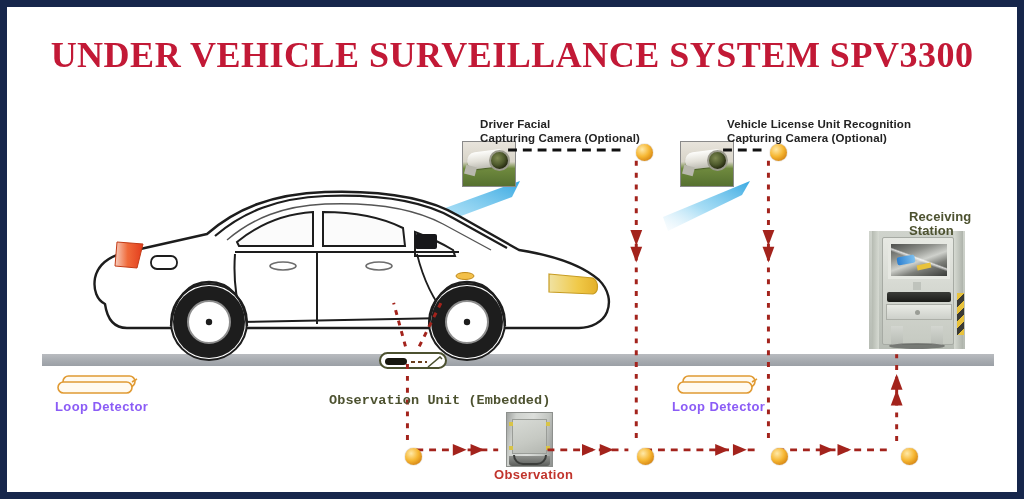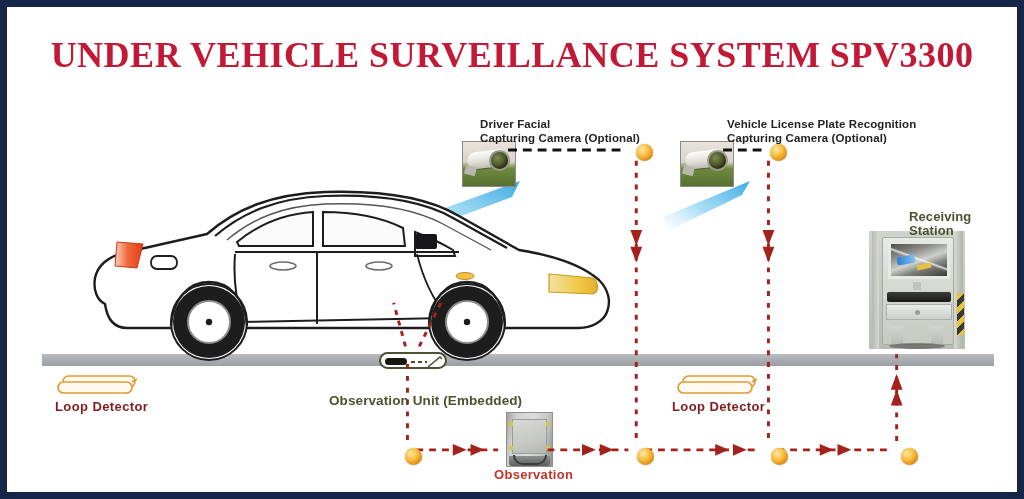--- a/index.html
+++ b/index.html
@@ -50,21 +50,21 @@
   
   .label {
     position: absolute;
     font-size: 11.5px;
     line-height: 14px;
     white-space: pre-line;
     letter-spacing: 0.1px;
   }
   .lbl-dark  { color: #232323; font-weight: 600; }
   .lbl-olive { color: #4d5230; font-weight: bold; }
-  .lbl-orange{ color: #7f1d1d; font-weight: bold; font-size: 13px; letter-spacing:.4px;}
+  .lbl-orange{ color: #8b5cf6; font-weight: bold; font-size: 13px; letter-spacing:.4px;}
   .lbl-red   { color: #c1342c; font-weight: bold; font-size: 13px; letter-spacing:.3px;}
 
   #lbl-cam1 { left: 473px; top: 110px; }
   #lbl-cam2 { left: 720px; top: 110px; }
   #lbl-recv { left: 858px; top: 203px; padding-left: 44px; }
   #lbl-obs  { left: 322px; top: 387px; }
   #lbl-ctrl { left: 487px; top: 461px; }
   #lbl-loop1{ left: 48px;  top: 393px; }
   #lbl-loop2{ left: 665px; top: 393px; }
 
@@ -443,26 +443,26 @@
     <div class="node" style="left:629px; top:137px;"></div>
     <div class="node" style="left:763px; top:137px;"></div>
     <div class="node" style="left:398px; top:441px;"></div>
     <div class="node" style="left:630px; top:441px;"></div>
     <div class="node" style="left:764px; top:441px;"></div>
     <div class="node" style="left:894px; top:441px;"></div>
 
     <div id="lbl-cam1" class="label lbl-dark">Driver Facial
 Capturing Camera (Optional)</div>
 
-    <div id="lbl-cam2" class="label lbl-dark">Vehicle License Plate Recognition
+    <div id="lbl-cam2" class="label lbl-dark">Vehicle License Unit Recognition
 Capturing Camera (Optional)</div>
 
     <div id="lbl-recv" class="label lbl-olive" style="font-size:13px;">Receiving Station</div>
 
-    <div id="lbl-obs" class="label lbl-olive" style="font-size:13.5px;">Observation Unit (Embedded)</div>
+    <div id="lbl-obs" class="label lbl-olive" style="font-size:13.5px;font-family:Liberation Mono, monospace;">Observation Unit (Embedded)</div>
 
     <div id="lbl-ctrl" class="label lbl-red">Observation</div>
 
     <div id="lbl-loop1" class="label lbl-orange">Loop Detector</div>
 
     <div id="lbl-loop2" class="label lbl-orange">Loop Detector</div>
 
   </div>
 </div>
 

